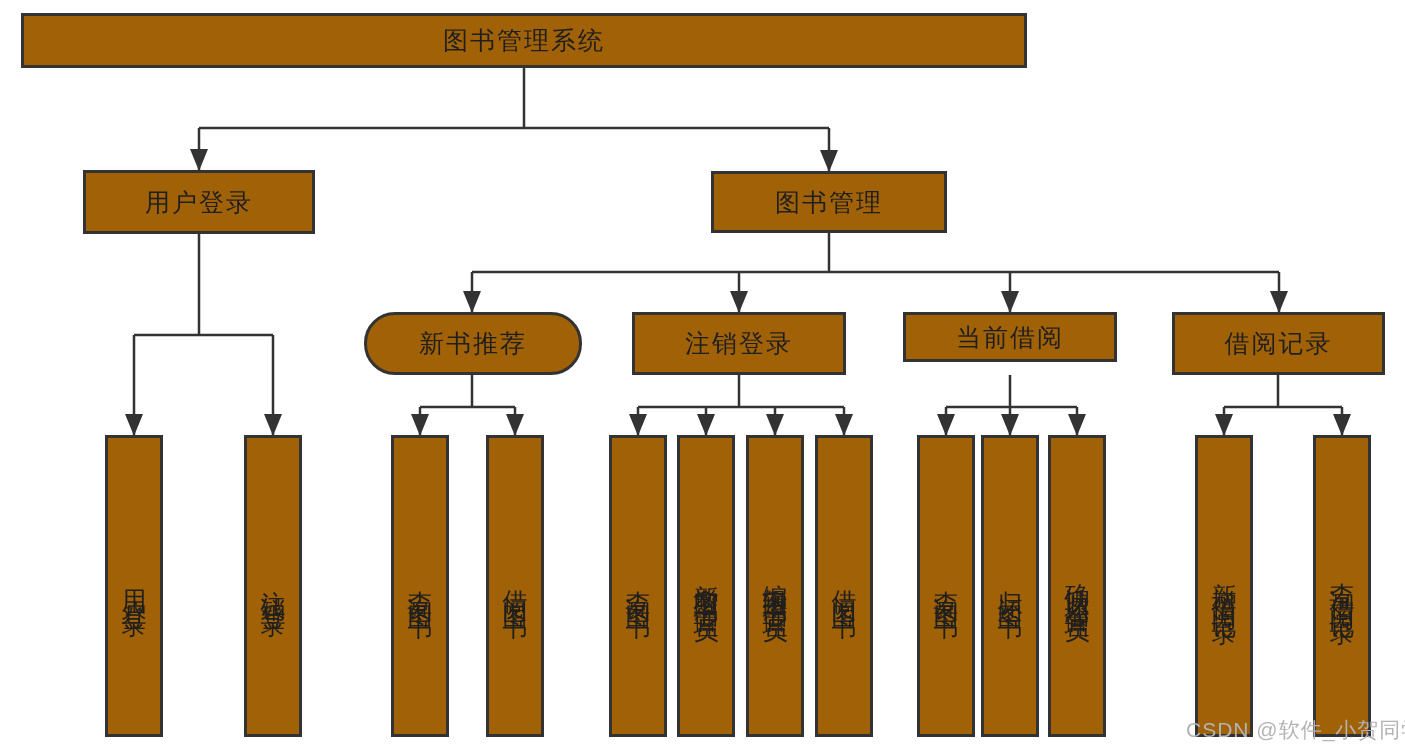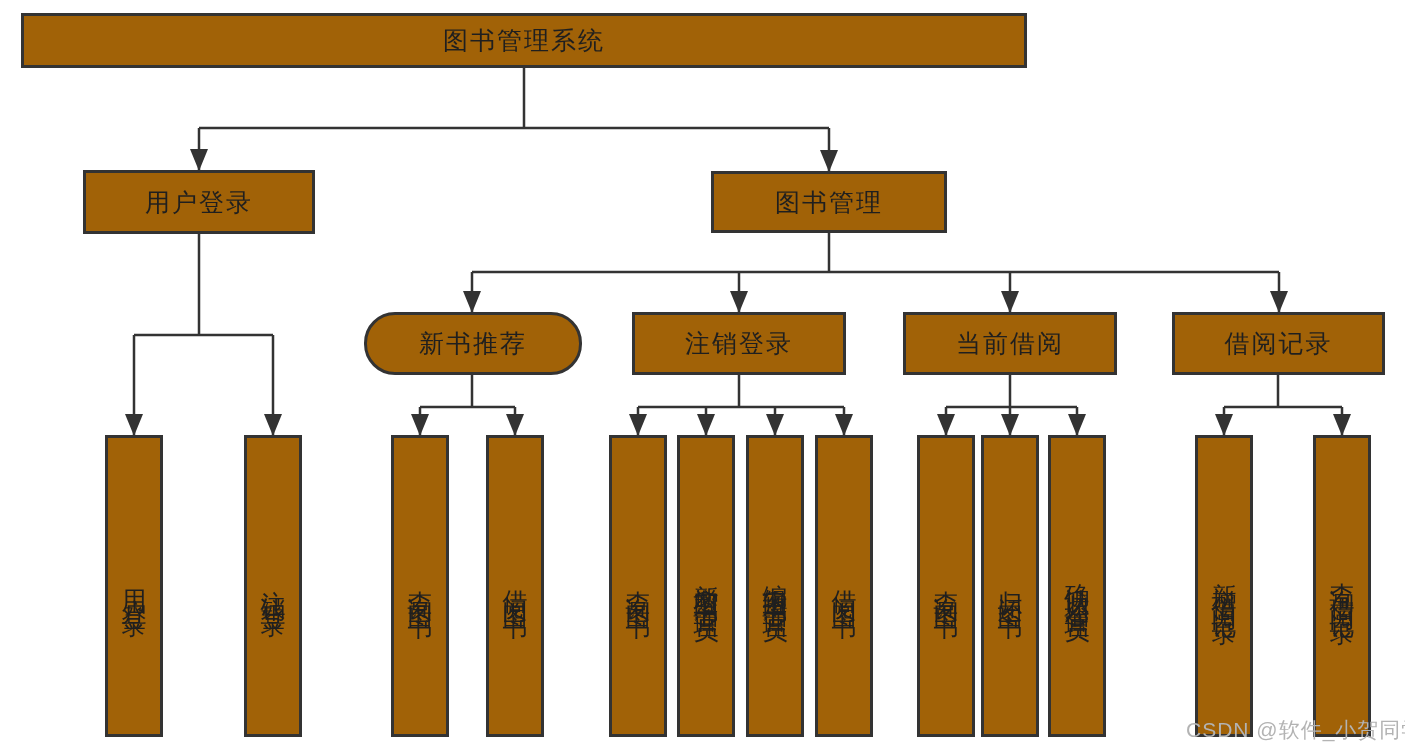--- a/index.html
+++ b/index.html
@@ -113,21 +113,21 @@
   <div class="node" style="left:711px; top:171px; width:236px; height:62px;">
     <span class="h-label">图书管理</span>
   </div>
 
   <div class="node" style="left:364px; top:312px; width:218px; height:63px;border-radius:31px;">
     <span class="h-label">新书推荐</span>
   </div>
   <div class="node" style="left:632px; top:312px; width:214px; height:63px;">
     <span class="h-label">注销登录</span>
   </div>
-  <div class="node" style="left:903px; top:312px; width:214px; height:63px;">
+  <div class="node" style="left:903px; top:312px; width:214px; height:50px;">
     <span class="h-label">当前借阅</span>
   </div>
   <div class="node" style="left:1172px; top:312px; width:213px; height:63px;">
     <span class="h-label">借阅记录</span>
   </div>
 
   <div class="node leaf" style="left:105px; top:435px; width:58px; height:302px;">
     <span class="v-label">用户登录</span>
   </div>
   <div class="node leaf" style="left:244px; top:435px; width:58px; height:302px;">

